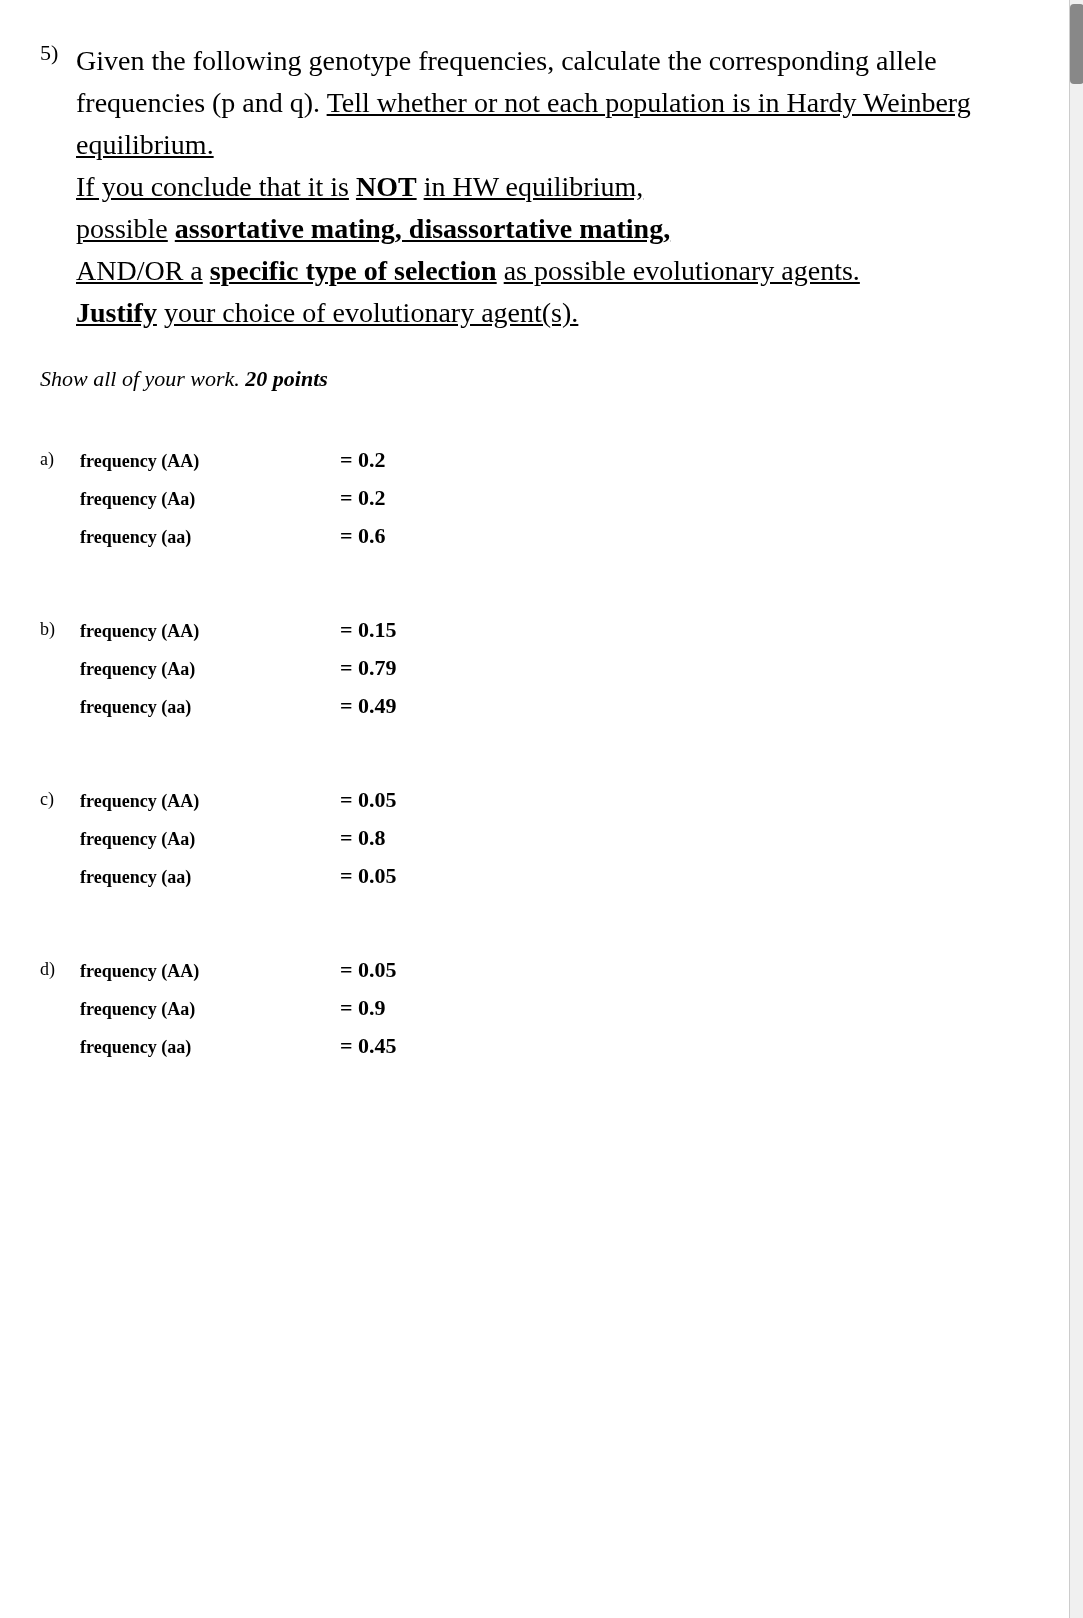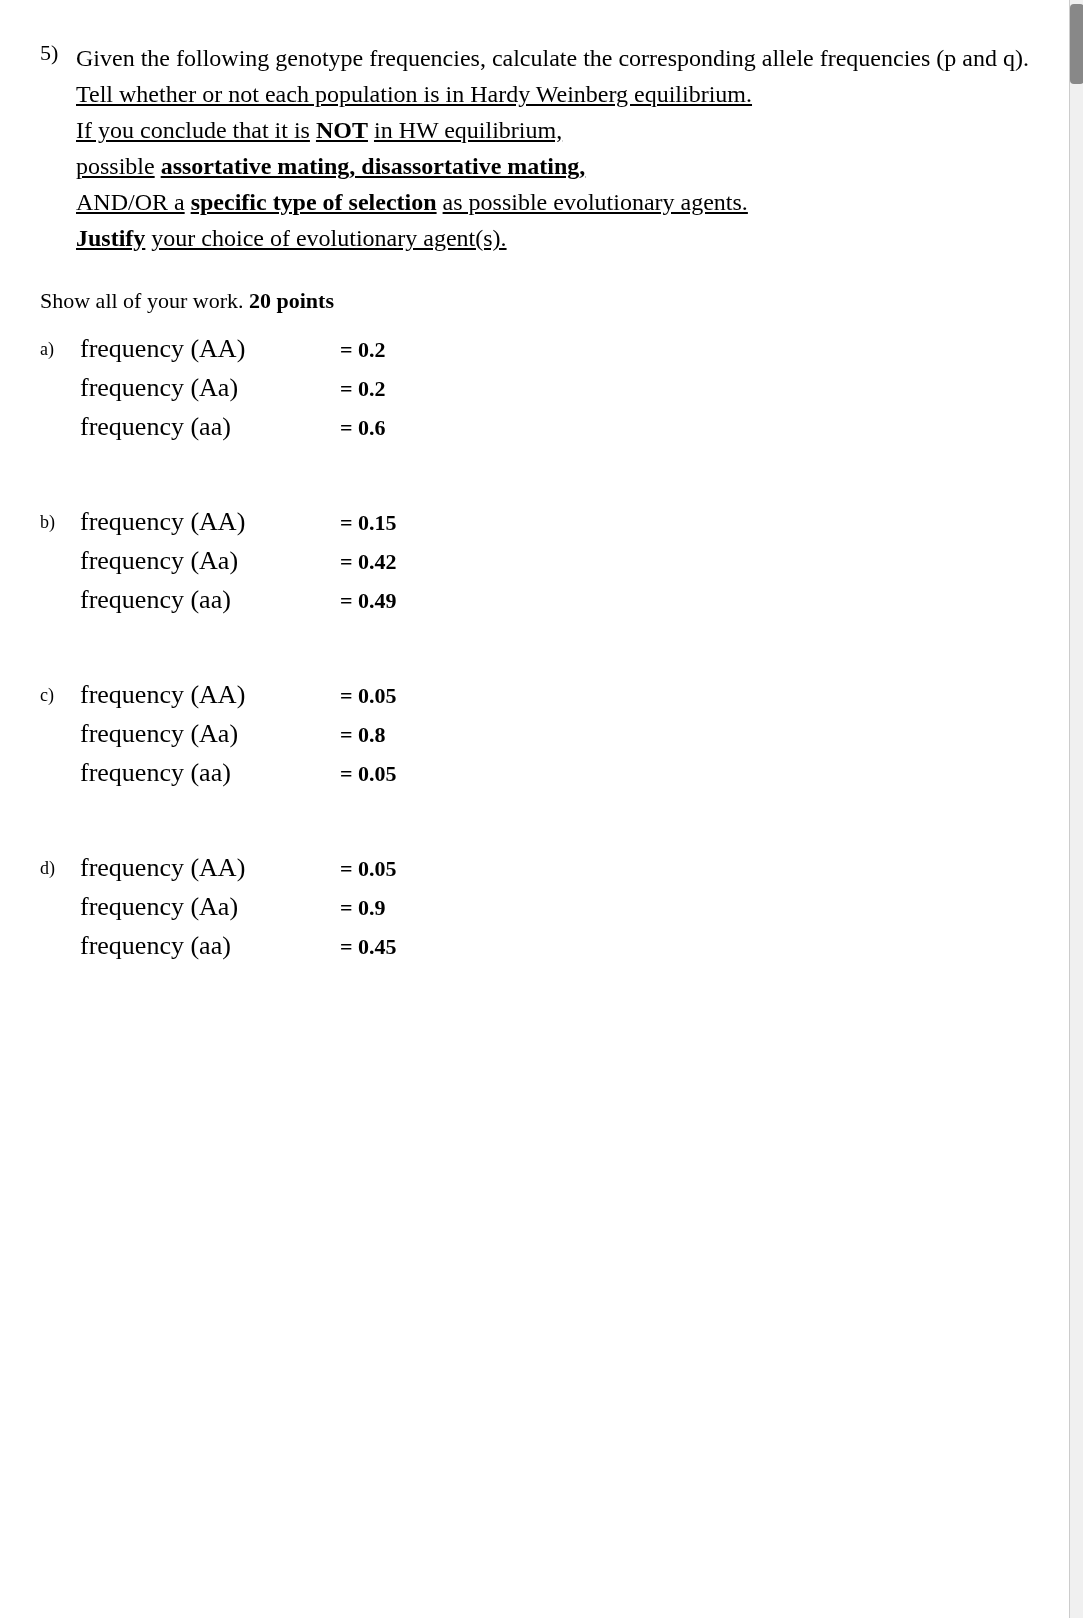--- a/index.html
+++ b/index.html
@@ -30,43 +30,44 @@
       margin-bottom: 24px;
     }
 
     .question-number {
       min-width: 36px;
       font-size: 22px;
     }
 
     .question-text {
       flex: 1;
-      font-size: 24px;
+      font-size: 28px;
       line-height: 1.5;
     }
 
     .underline {
       text-decoration: underline;
     }
 
     .bold {
       font-weight: bold;
     }
 
     .bold-underline {
       font-weight: bold;
       text-decoration: underline;
       font-family: Liberation Serif, serif;
     }
 
     .show-work {
       font-size: 22px;
       margin-top: 28px;
-      margin-bottom: 12px;
+      margin-bottom: 44px;
       line-height: 1.5;
+      font-style: italic;
     }
 
     .population-section {
       margin-bottom: 60px;
     }
 
     .population-row {
       display: flex;
       flex-direction: row;
       align-items: baseline;
@@ -75,22 +76,22 @@
 
     .pop-label {
       font-size: 18px;
       min-width: 40px;
       vertical-align: super;
       position: relative;
       top: -2px;
     }
 
     .pop-genotype {
-      font-weight: normal;
-      font-size: 26px;
+      font-weight: bold;
+      font-size: 18px;
       min-width: 260px;
     }
 
     .pop-value {
       font-weight: bold;
       font-size: 22px;
       min-width: 100px;
       margin-top: 8px;
     }
 
@@ -172,21 +173,21 @@
       </div>
       <div class="population-section">
         <div class="population-row">
           <span class="pop-label">b)</span>
           <span class="pop-genotype">frequency (AA)</span>
           <span class="pop-value">= 0.15</span>
         </div>
         <div class="population-row">
           <span style="min-width: 40px;"></span>
           <span class="pop-genotype">frequency (Aa)</span>
-          <span class="pop-value">= 0.42</span>
+          <span class="pop-value">= 0.79</span>
         </div>
         <div class="population-row">
           <span style="min-width: 40px;"></span>
           <span class="pop-genotype">frequency (aa)</span>
           <span class="pop-value">= 0.49</span>
         </div>
       </div>
       <div class="population-section">
         <div class="population-row">
           <span class="pop-label">c)</span>

